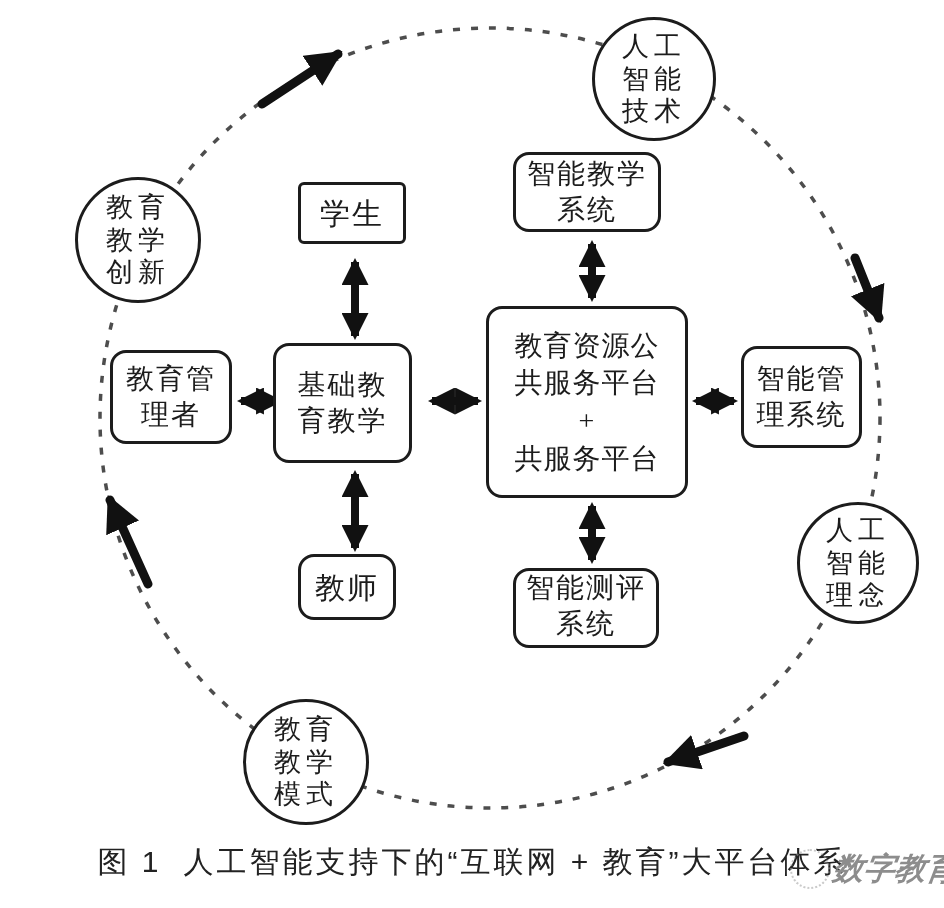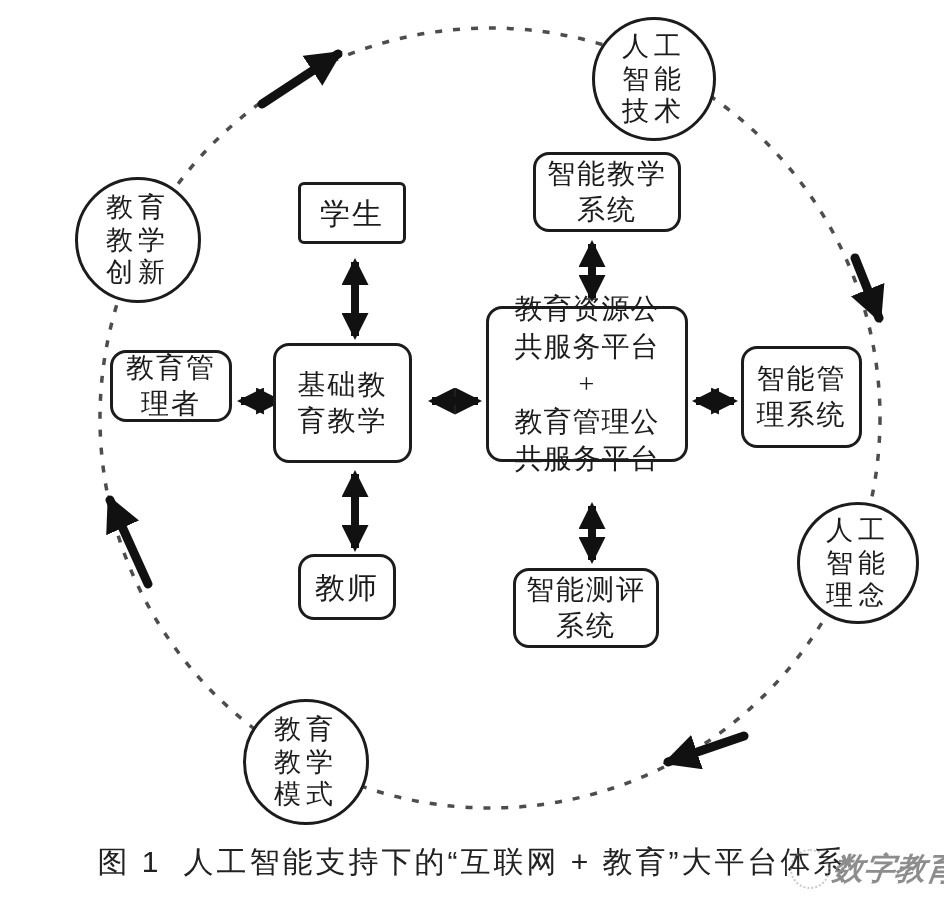--- a/index.html
+++ b/index.html
@@ -14,27 +14,27 @@
     position:absolute; display:flex; flex-direction:column;
     align-items:center; justify-content:center; text-align:right;
     background:#ffffff; border:3.5px solid #1c1c1c; box-sizing:border-box;
   }
   .box    { border-radius:16px; font-size:28px; line-height:1.30; letter-spacing:2px; }
   .circle { border-radius:50%;  font-size:27px; line-height:1.20; letter-spacing:5px; }
   .dashed-border { border-style:dashed; }
 
   
   #student      { left:298px; top:182px; width:108px; height:62px; font-size:30px;border-radius:6px; }
-  #smart-teach  { left:533px; top:152px; width:148px; height:80px; }
-  #edu-manager  { left:110px; top:350px; width:122px; height:72px; }
+  #smart-teach  { left:513px; top:152px; width:148px; height:80px; }
+  #edu-manager  { left:110px; top:350px; width:122px; height:94px; }
   #basic-edu    { left:273px; top:343px; width:139px; height:120px; }
-  #platform     { left:486px; top:306px; width:202px; height:156px; line-height:1.34; letter-spacing:1px; }
+  #platform     { left:486px; top:306px; width:202px; height:192px; line-height:1.34; letter-spacing:1px; }
   #smart-mgmt   { left:741px; top:346px; width:121px; height:102px; }
   #teacher      { left:298px; top:554px; width:98px; height:66px; font-size:30px; }
-  #smart-eval   { left:513px; top:568px; width:146px; height:80px; }
+  #smart-eval   { left:513px; top:568px; width:146px; height:80px;font-family:Liberation Mono, monospace; }
   #ai-env       { left:404px; top:684px; width:226px; height:80px; border-radius:14px; }
 
   
   #c-ai-tech    { left:592px; top:17px;  width:124px; height:124px; }
   #c-edu-innov  { left:75px;  top:177px; width:126px; height:126px; }
   #c-ai-concept { left:797px; top:502px; width:122px; height:122px; }
   #c-edu-mode   { left:243px; top:699px; width:126px; height:126px; }
 
   .caption {
     position:absolute; left:0; top:842px; width:100%; text-align:center;
@@ -129,21 +129,20 @@
 
   <div class="node box" id="basic-edu">
     <div>基础教</div>
     <div>育教学</div>
   </div>
 
   <div class="node box" id="platform">
     <div>教育资源公</div>
     <div>共服务平台</div>
     <div>+</div>
-    <div>教育管理公</div>
     <div>共服务平台</div>
   </div>
 
   <div class="node box" id="smart-mgmt">
     <div>智能管</div>
     <div>理系统</div>
   </div>
 
   <div class="node box" id="teacher">
     <div>教师</div>

